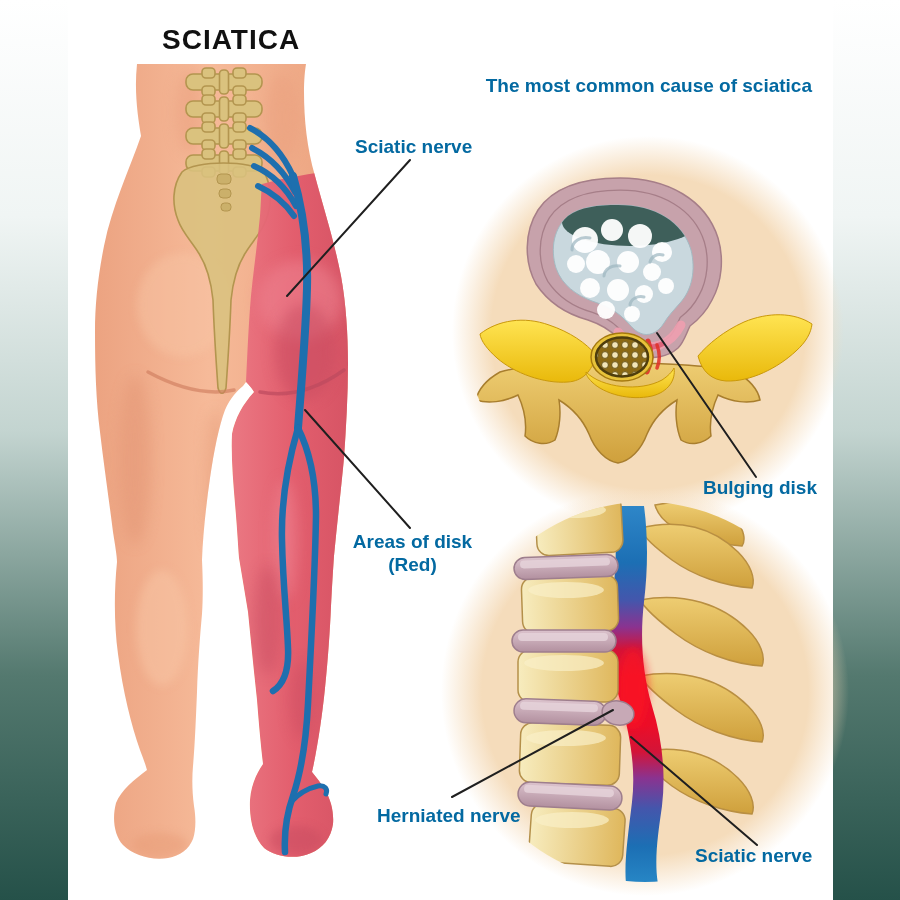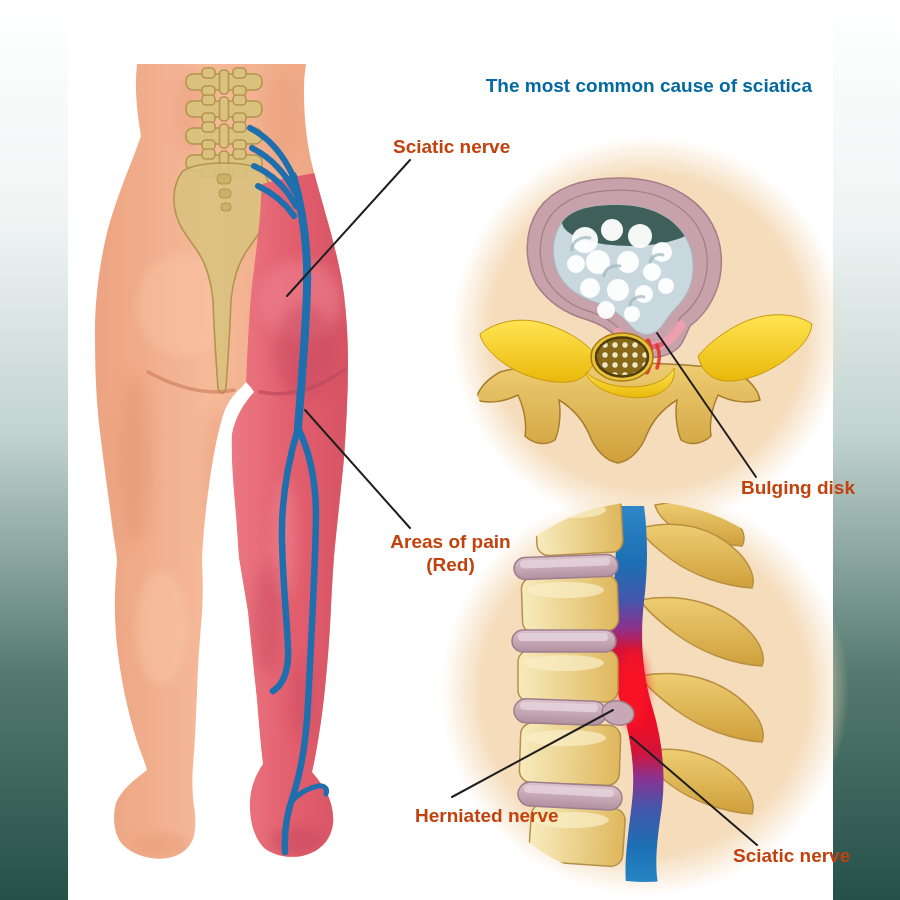--- a/index.html
+++ b/index.html
@@ -7,21 +7,21 @@
           font-family:"Liberation Sans",sans-serif;}
   .side-strip{position:absolute;top:0;height:900px;
       background:linear-gradient(to bottom,#ffffff 0%,#f0f5f4 24%,#c3d4d0 48%,#54796f 75%,#255149 100%);}
   .strip-left{left:0;width:68px;}
   .strip-right{right:0;width:67px;}
   .art{position:absolute;left:0;top:0;}
   .title{position:absolute;left:162px;top:24px;font-size:28px;font-weight:700;
          letter-spacing:1px;color:#111;}
   .caption{position:absolute;left:467px;top:73px;width:345px;text-align:right;
            font-size:19px;line-height:25px;font-weight:600;color:#0369a1;}
-  .lbl{position:absolute;font-size:19px;font-weight:600;color:#c2410c;white-space:nowrap;margin-left:38px;}
+  .lbl{position:absolute;font-size:19px;font-weight:600;color:#0369a1;white-space:nowrap;}
   .lbl-sciatic-top{left:355px;top:136px;}
   .lbl-pain{left:340px;top:530px;width:145px;text-align:center;line-height:23px;white-space:normal;}
   .lbl-bulging{left:703px;top:477px;}
   .lbl-herniated{left:377px;top:805px;}
   .lbl-sciatic-bottom{left:695px;top:845px;}
 </style>
 </head>
 <body>
 
 <div class="canvas">
@@ -330,29 +330,30 @@
 
     <g stroke="#1f1f1f" stroke-width="2" stroke-linecap="round">
       <line x1="410" y1="160" x2="287" y2="296"></line>
       <line x1="305" y1="410" x2="410" y2="528"></line>
       <line x1="657" y1="333" x2="756" y2="477"></line>
       <line x1="613" y1="710" x2="452" y2="797"></line>
       <line x1="631" y1="737" x2="757" y2="845"></line>
     </g>
   </svg>
 
+  <div class="title">SCIATICA</div>
 
   <div class="caption">
     <span>The most common cause of sciatica</span><br>
   </div>
 
   <div class="lbl lbl-sciatic-top">Sciatic nerve</div>
 
   <div class="lbl lbl-pain">
-    <span>Areas of pain</span><br>
+    <span>Areas of disk</span><br>
     <span>(Red)</span>
   </div>
 
   <div class="lbl lbl-bulging">Bulging disk</div>
 
   <div class="lbl lbl-herniated">Herniated nerve</div>
 
   <div class="lbl lbl-sciatic-bottom">Sciatic nerve</div>
 </div>
 

